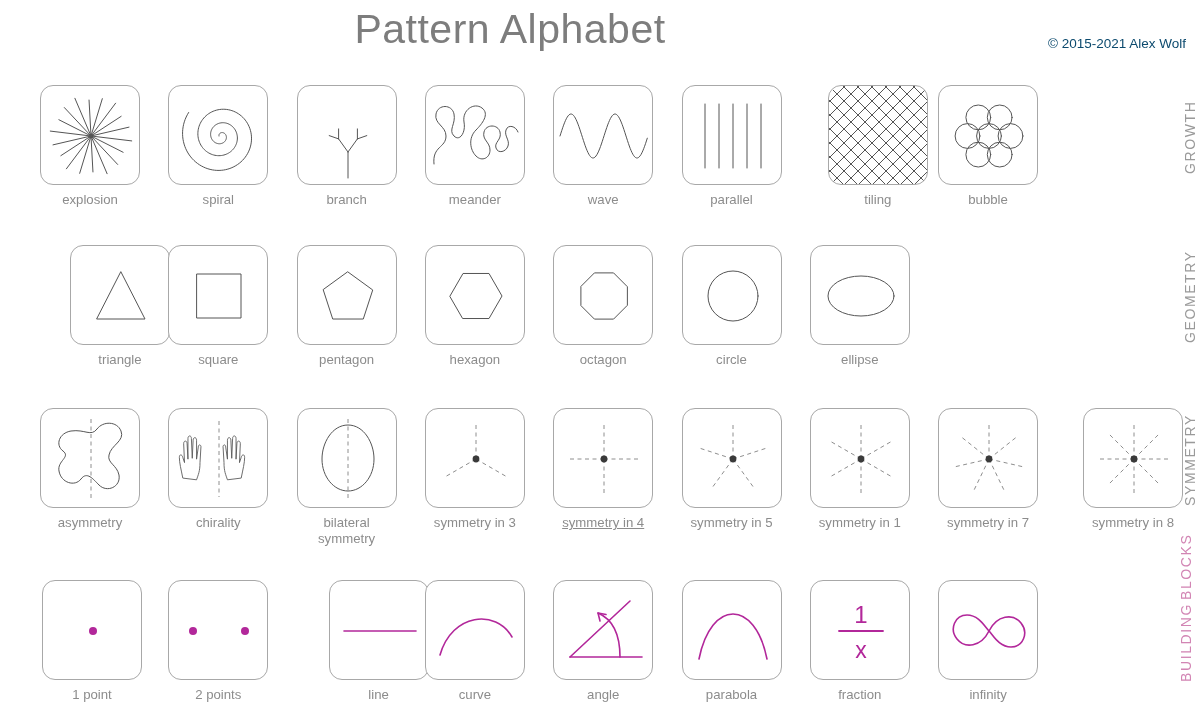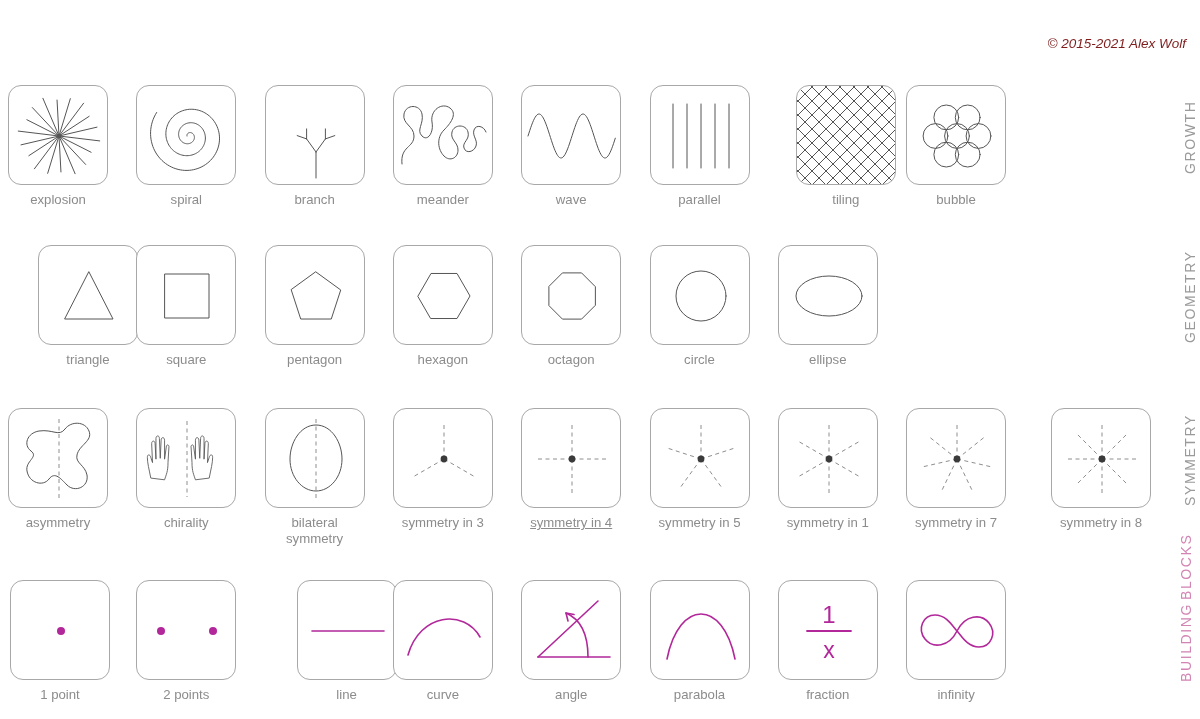--- a/index.html
+++ b/index.html
@@ -9,28 +9,27 @@
     color:#8c8c8c;overflow:hidden;position:relative;
   }
   
   #header{position:absolute;left:0;top:0;width:1200px;height:70px;}
   #title{
     position:absolute;left:0;top:6px;width:1020px;text-align:center;
     font-size:41px;font-weight:400;color:#7d7d7d;letter-spacing:.5px;
     white-space:nowrap;
   }
   #copyright{
-    position:absolute;right:14px;top:36px;font-size:13.5px;color:#7f1d1d;
+    position:absolute;right:14px;top:36px;font-size:13.5px;color:#0c4a6e;
     white-space:nowrap;
-    font-style:italic;
   }
   
   #sheet{position:absolute;left:0;top:0;width:1200px;height:719px;}
   .row{position:absolute;left:0;width:1200px;}
-  .cell{position:absolute;top:0;width:100px;}
+  .cell{position:absolute;top:0;width:100px;margin-left:32px;}
   .tile{
     width:100px;height:100px;box-sizing:border-box;
     border:1px solid #a8a8a8;border-radius:13px;background:#fff;
     position:relative;overflow:hidden;
   }
   .tile svg{position:absolute;left:0;top:0;display:block;}
   .label{
     margin-top:7px;width:100px;text-align:center;
     font-size:13.2px;line-height:15.5px;color:#8c8c8c;
   }
@@ -42,20 +41,21 @@
     writing-mode:vertical-rl;transform:rotate(180deg);
     white-space:nowrap;text-align:center;
   }
   .cat.pink{color:#d285b4;}
   .cat.two{display:flex;gap:3px;}
 </style>
 </head>
 <body>
 
 <div id="header">
+  <div id="title">Pattern Alphabet</div>
   <div id="copyright">© 2015-2021 Alex Wolf</div>
 </div>
 
 <div id="sheet">
     <div class="row" style="top: 85px;">
       <div class="cell" style="left: 8px;">
         <div class="tile">
           <svg width="100" height="100" viewBox="0 0 100 100">
             <g fill="none" stroke="#555555" stroke-width="1" stroke-linecap="round" stroke-linejoin="round">
               <line x1="50" y1="50" x2="90.71" y2="54.91"></line>

